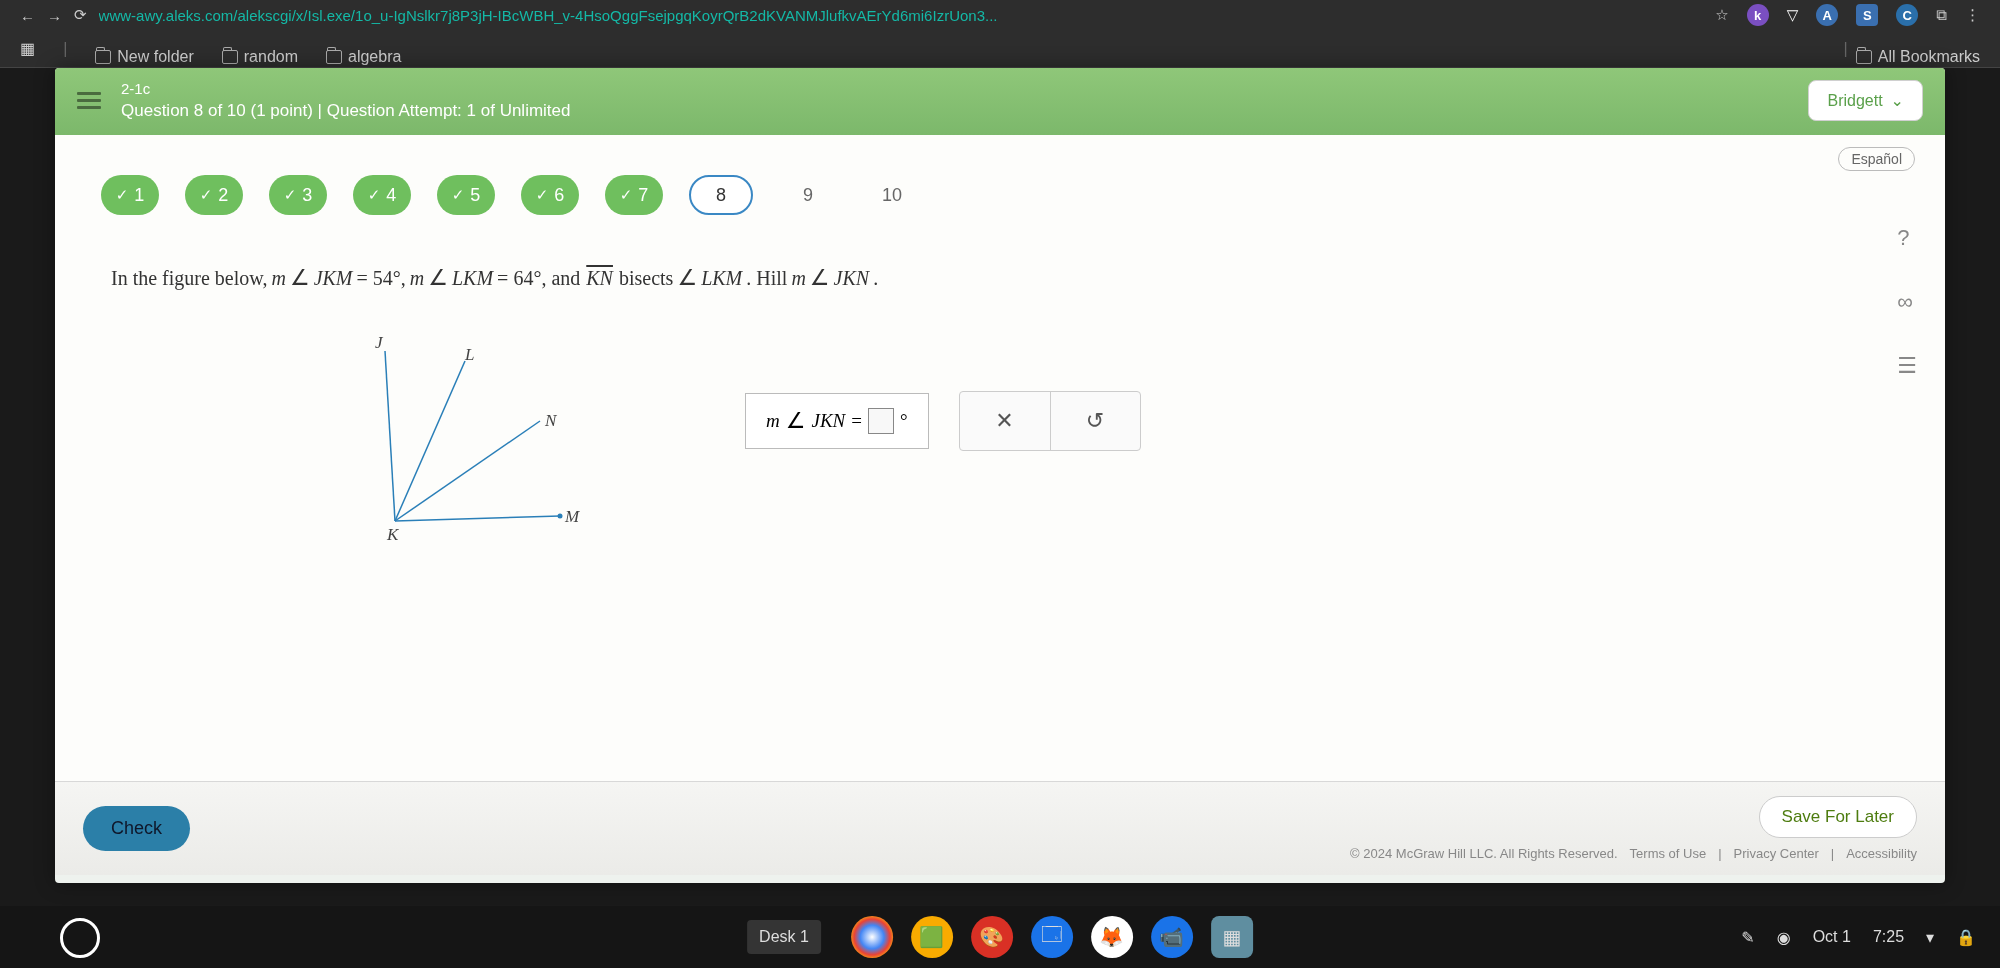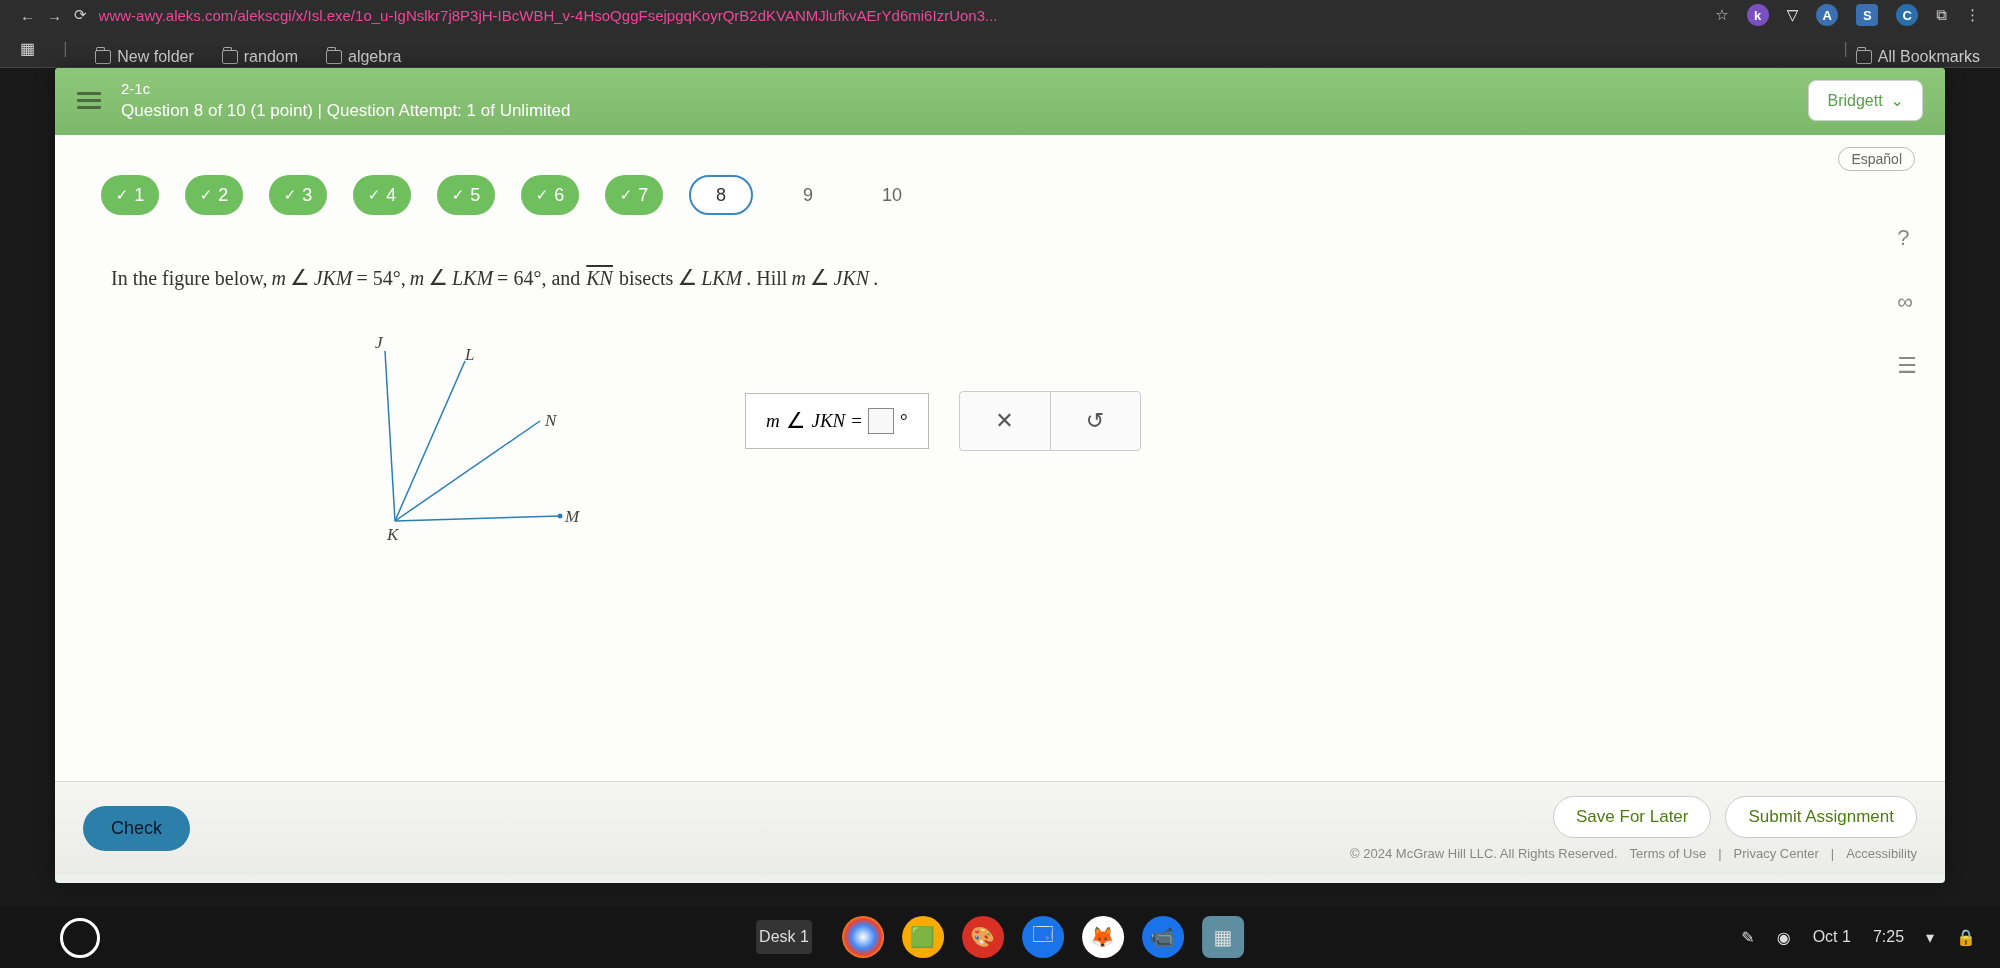--- a/index.html
+++ b/index.html
@@ -16,21 +16,21 @@
   .browser-top {
     background: #2d2d2d;
     height: 30px;
     display: flex;
     align-items: center;
     padding: 0 20px;
     color: #ccc;
     font-size: 15px;
     gap: 12px;
   }
-  .url-text { color: #ec4899; flex: 1; white-space: nowrap; overflow: hidden; }
+  .url-text { color: #14b8a6; flex: 1; white-space: nowrap; overflow: hidden; }
   .browser-icons { display: flex; gap: 18px; align-items: center; }
   .circ-icon { width: 22px; height: 22px; border-radius: 50%; display: flex; align-items: center; justify-content: center; font-size: 13px; font-weight: bold; }
   
   
   .bookmarks-bar {
     background: #2d2d2d;
     height: 38px;
     display: flex;
     align-items: center;
     padding: 0 20px;
@@ -169,21 +169,21 @@
   
   .taskbar {
     position: absolute; left: 0; right: 0; bottom: 0;
     height: 62px; background: rgba(20,20,20,0.7);
     display: flex; align-items: center; padding: 0 24px;
     color: #ddd; font-size: 16px;
   }
   .task-center { position: absolute; left: 50%; transform: translateX(-50%); display: flex; gap: 18px; align-items: center; }
   .task-icon { width: 42px; height: 42px; border-radius: 50%; display: flex; align-items: center; justify-content: center; font-size: 20px; cursor: pointer; }
   .task-right { margin-left: auto; display: flex; gap: 22px; align-items: center; font-size: 16px; }
-  .desk-label { background: rgba(60,60,60,0.8); padding: 8px 3px; border-radius: 4px; margin-right: 12px; }
+  .desk-label { background: rgba(60,60,60,0.8); padding: 8px 12px; border-radius: 4px; margin-right: 12px; }
   .search-circle {
     position: absolute; left: 60px; bottom: 10px;
     width: 40px; height: 40px; border: 3px solid #fff; border-radius: 50%;
     cursor: pointer;
   }
 </style>
 </head>
 <body>
 
 <div class="browser-top">
@@ -338,21 +338,20 @@
       <div>?</div>
       <div>∞</div>
       <div>☰</div>
     </div>
 
     <div class="bottom-bar">
       <button class="check-btn">Check</button>
       <div class="right-actions">
         <div class="action-row">
           <button class="pill-btn">Save For Later</button>
-          <button class="pill-btn">Submit Assignment</button>
         </div>
         <div class="legal">
           <span>© 2024 McGraw Hill LLC. All Rights Reserved.</span>
           <span>Terms of Use</span>
           <span>|</span>
           <span>Privacy Center</span>
           <span>|</span>
           <span>Accessibility</span>
         </div>
       </div>

